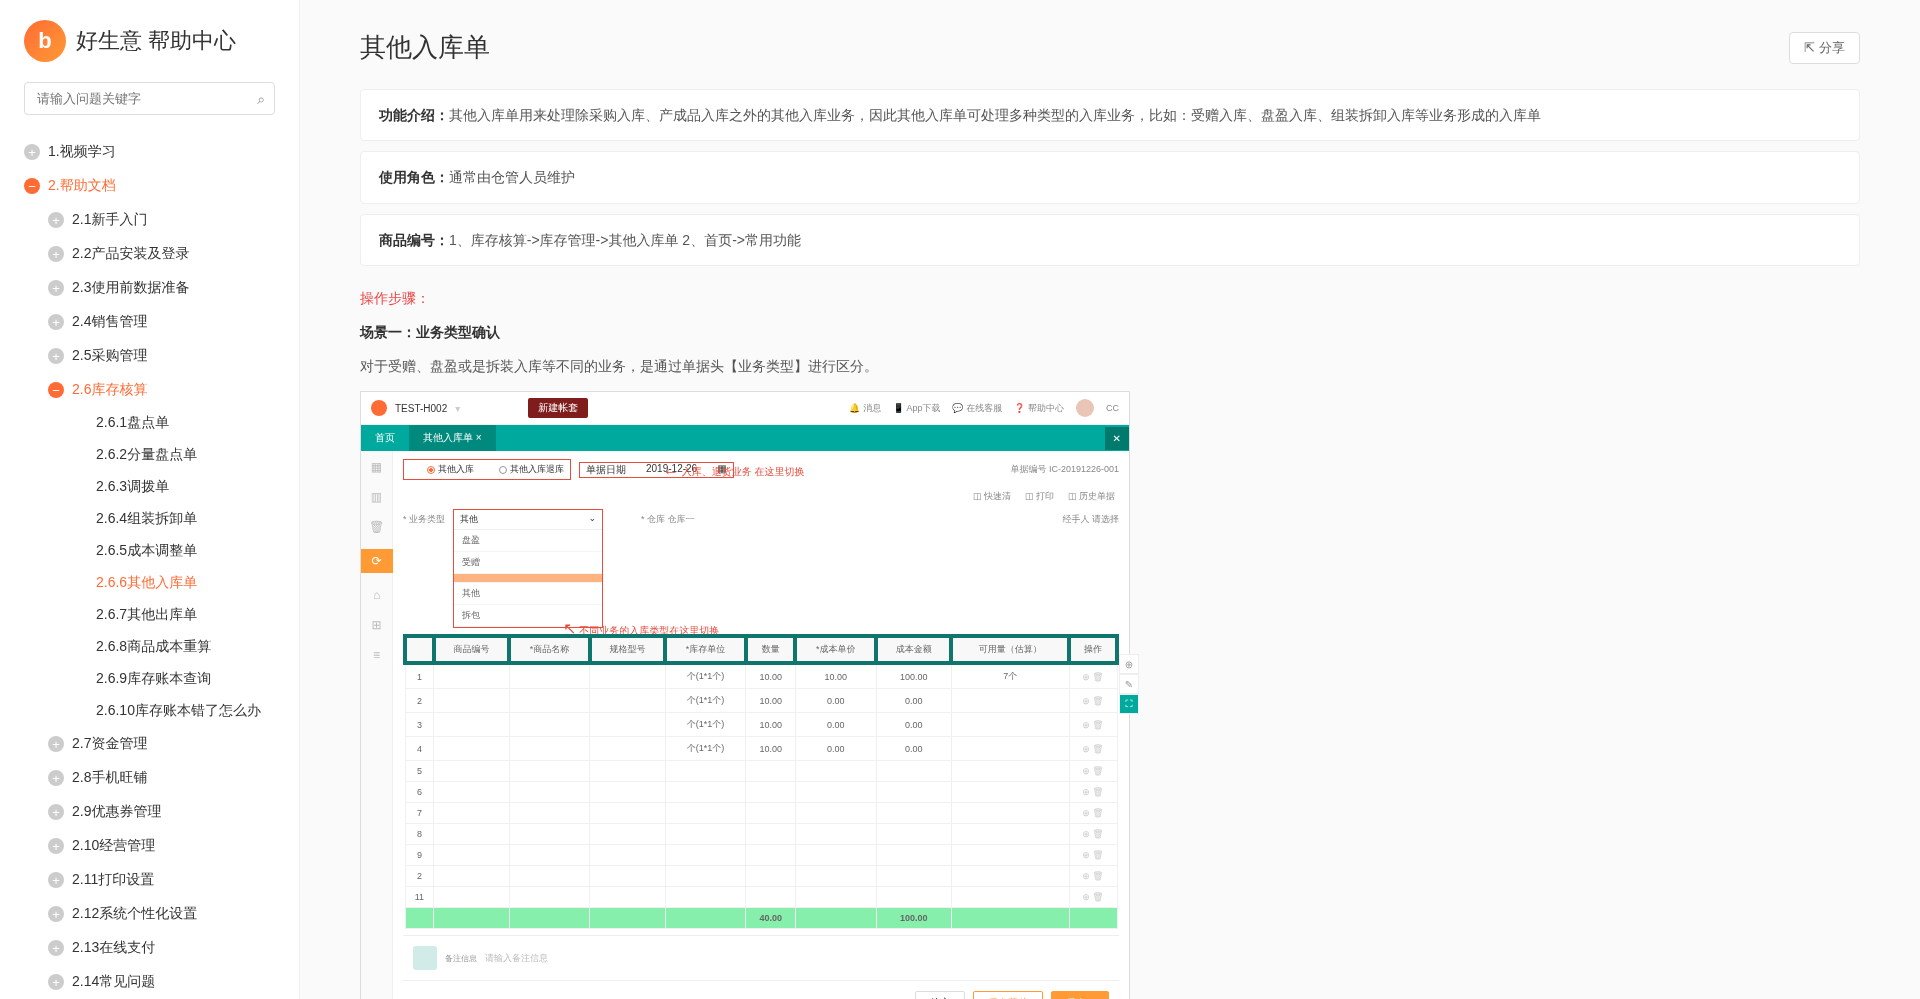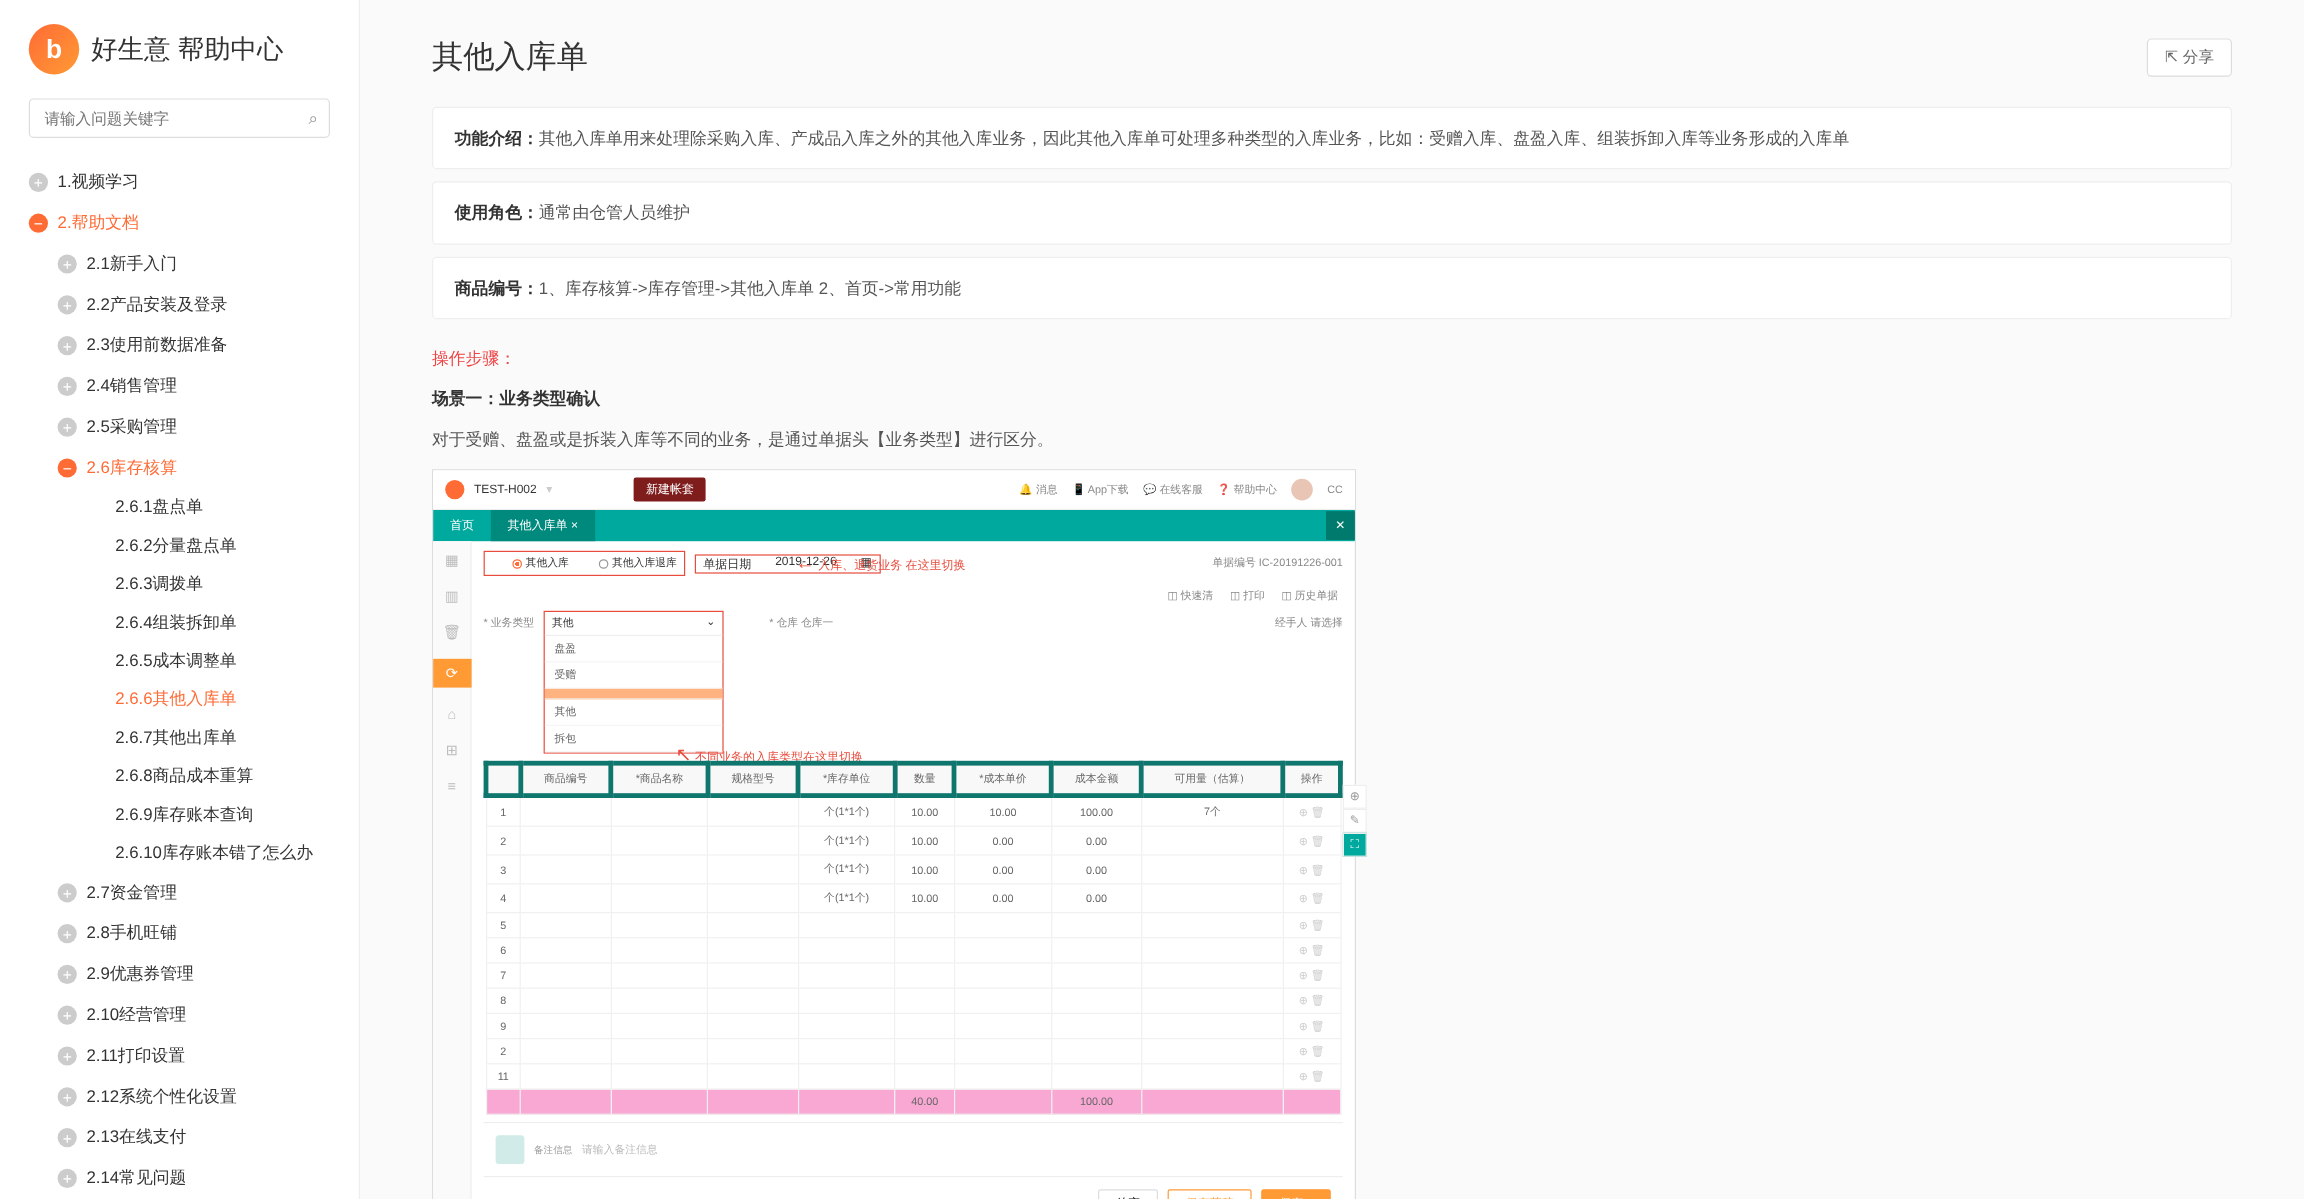--- a/index.html
+++ b/index.html
@@ -67,21 +67,21 @@
 .ss-table-left{background:#ffb380;color:#fff;}
 .ss-note{display:flex;align-items:center;gap:8px;padding:10px;border-top:1px solid #eee;margin-top:6px;}
 .ss-note-icon{width:24px;height:24px;background:#d0ebe8;border-radius:3px;}
 .ss-note-input{flex:1;font-size:9px;color:#bbb;}
 .ss-footer{display:flex;justify-content:flex-end;gap:8px;padding:10px;border-top:1px solid #eee;}
 .ss-btn{padding:4px 14px;font-size:10px;border:1px solid #ddd;background:#fff;border-radius:2px;}
 .ss-btn.outline{border-color:#ff9a35;color:#ff9a35;}
 .ss-btn.primary{background:#ff9a35;color:#fff;border-color:#ff9a35;}
 .ss-right-tool{width:20px;height:20px;border:1px solid #eee;background:#fff;font-size:10px;display:flex;align-items:center;justify-content:center;color:#999;}
 .ss-right-tool.active{background:#00a99d;color:#fff;}
-.ss-summary-row td{background:#f9a8d4;font-weight:normal;}
+.ss-summary-row td{background:#86efac;font-weight:bold;}
 </style>
 </head>
 <body>
 
 <div class="container">
   <aside class="sidebar">
     <div class="logo-area">
       <div class="logo">b</div>
       <div class="logo-text">好生意 帮助中心</div>
     </div>

